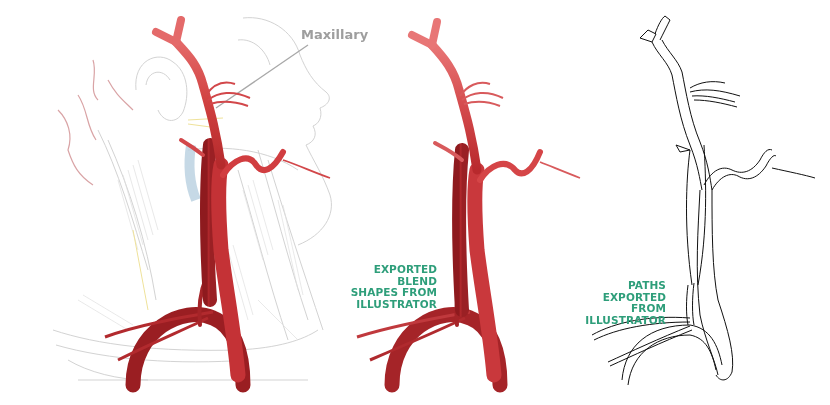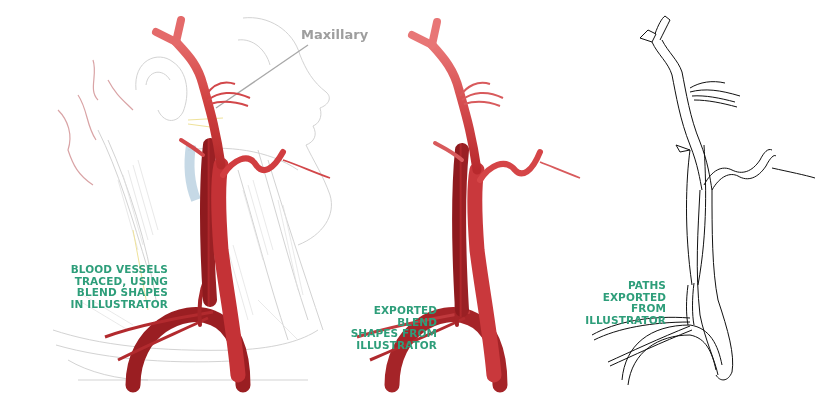--- a/index.html
+++ b/index.html
@@ -9,21 +9,21 @@
     #panel-blend { left: 340px; width: 245px; }
     #panel-paths { left: 585px; width: 245px; }
     svg { position: absolute; left: 0; top: 0; }
     .caption {
       position: absolute; text-align: right; color: #2e9e7a;
       font-family: "DejaVu Sans", sans-serif; font-weight: bold;
       font-size: 10.5px; line-height: 11.5px; letter-spacing: 0.1px;
       white-space: pre-line;
     }
     #caption-traced { left: 15px; top: 264px; width: 115px; }
-    #caption-blend { left: 0px; top: 264px; width: 97px; margin-top: 41px; }
+    #caption-blend { left: 0px; top: 264px; width: 97px; }
     #caption-paths { left: 0px; top: 280px; width: 81px; }
     .callout {
       position: absolute; left: 263px; top: 27px; color: #9e9e9e;
       font-family: "DejaVu Sans", sans-serif; font-weight: bold; font-size: 13px;
     }
   </style>
 </head>
 <body>
 
 <div class="panel" id="panel-traced">
@@ -111,24 +111,20 @@
       <path d="M170,100 C180,92 195,90 212,98"></path>
       <path d="M172,104 C185,100 198,102 210,106"></path>
     </g>
 
     <path d="M185,175 C195,160 210,152 218,165 C225,175 235,170 245,152" fill="none" stroke="#d13d40" stroke-width="6" stroke-linecap="round"></path>
     <path d="M245,160 C260,165 275,172 292,178" fill="none" stroke="#d2474a" stroke-width="1.8"></path>
 
     <path d="M165,155 C155,147 148,143 143,140" fill="none" stroke="#d2474a" stroke-width="4" stroke-linecap="round"></path>
   </svg>
   <div class="callout">Maxillary</div>
-  <div class="caption" id="caption-traced">BLOOD VESSELS
-TRACED, USING
-BLEND SHAPES
-IN ILLUSTRATOR</div>
 </div>
 
 <div class="panel" id="panel-blend">
   <svg width="245" height="405" viewBox="340 0 245 405">
     <defs>
       <linearGradient id="gA2" x1="0" y1="0" x2="0" y2="1">
         <stop offset="0" stop-color="#e87676"></stop>
         <stop offset="0.5" stop-color="#d44a4c"></stop>
         <stop offset="1" stop-color="#b8292d"></stop>
       </linearGradient>

